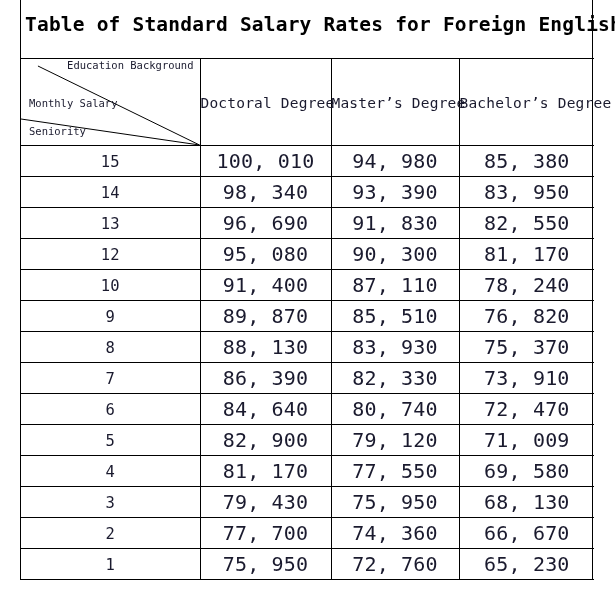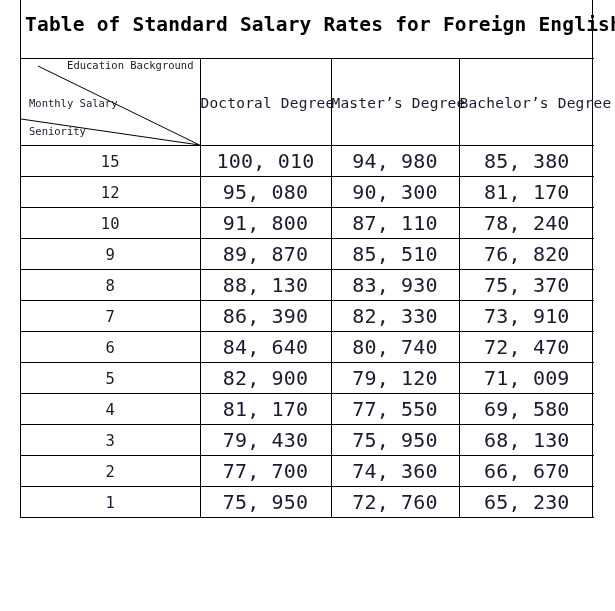--- a/index.html
+++ b/index.html
@@ -168,28 +168,40 @@
           </td>
         </tr>
 
         <tr class="data-row">
           <td class="seniority-cell"><span class="cell-text">15</span></td>
           <td class="amount-cell"><span class="cell-text">100, 010</span></td>
           <td class="amount-cell"><span class="cell-text">94, 980</span></td>
           <td class="amount-cell last"><span class="cell-text">85, 380</span></td>
         </tr>
         <tr class="data-row">
+          <td class="seniority-cell"><span class="cell-text">14</span></td>
+          <td class="amount-cell"><span class="cell-text">98, 340</span></td>
+          <td class="amount-cell"><span class="cell-text">93, 390</span></td>
+          <td class="amount-cell last"><span class="cell-text">83, 950</span></td>
+        </tr>
+        <tr class="data-row">
+          <td class="seniority-cell"><span class="cell-text">13</span></td>
+          <td class="amount-cell"><span class="cell-text">96, 690</span></td>
+          <td class="amount-cell"><span class="cell-text">91, 830</span></td>
+          <td class="amount-cell last"><span class="cell-text">82, 550</span></td>
+        </tr>
+        <tr class="data-row">
           <td class="seniority-cell"><span class="cell-text">12</span></td>
           <td class="amount-cell"><span class="cell-text">95, 080</span></td>
           <td class="amount-cell"><span class="cell-text">90, 300</span></td>
           <td class="amount-cell last"><span class="cell-text">81, 170</span></td>
         </tr>
         <tr class="data-row">
           <td class="seniority-cell"><span class="cell-text">10</span></td>
-          <td class="amount-cell"><span class="cell-text">91, 800</span></td>
+          <td class="amount-cell"><span class="cell-text">91, 400</span></td>
           <td class="amount-cell"><span class="cell-text">87, 110</span></td>
           <td class="amount-cell last"><span class="cell-text">78, 240</span></td>
         </tr>
         <tr class="data-row">
           <td class="seniority-cell"><span class="cell-text">9</span></td>
           <td class="amount-cell"><span class="cell-text">89, 870</span></td>
           <td class="amount-cell"><span class="cell-text">85, 510</span></td>
           <td class="amount-cell last"><span class="cell-text">76, 820</span></td>
         </tr>
         <tr class="data-row">

